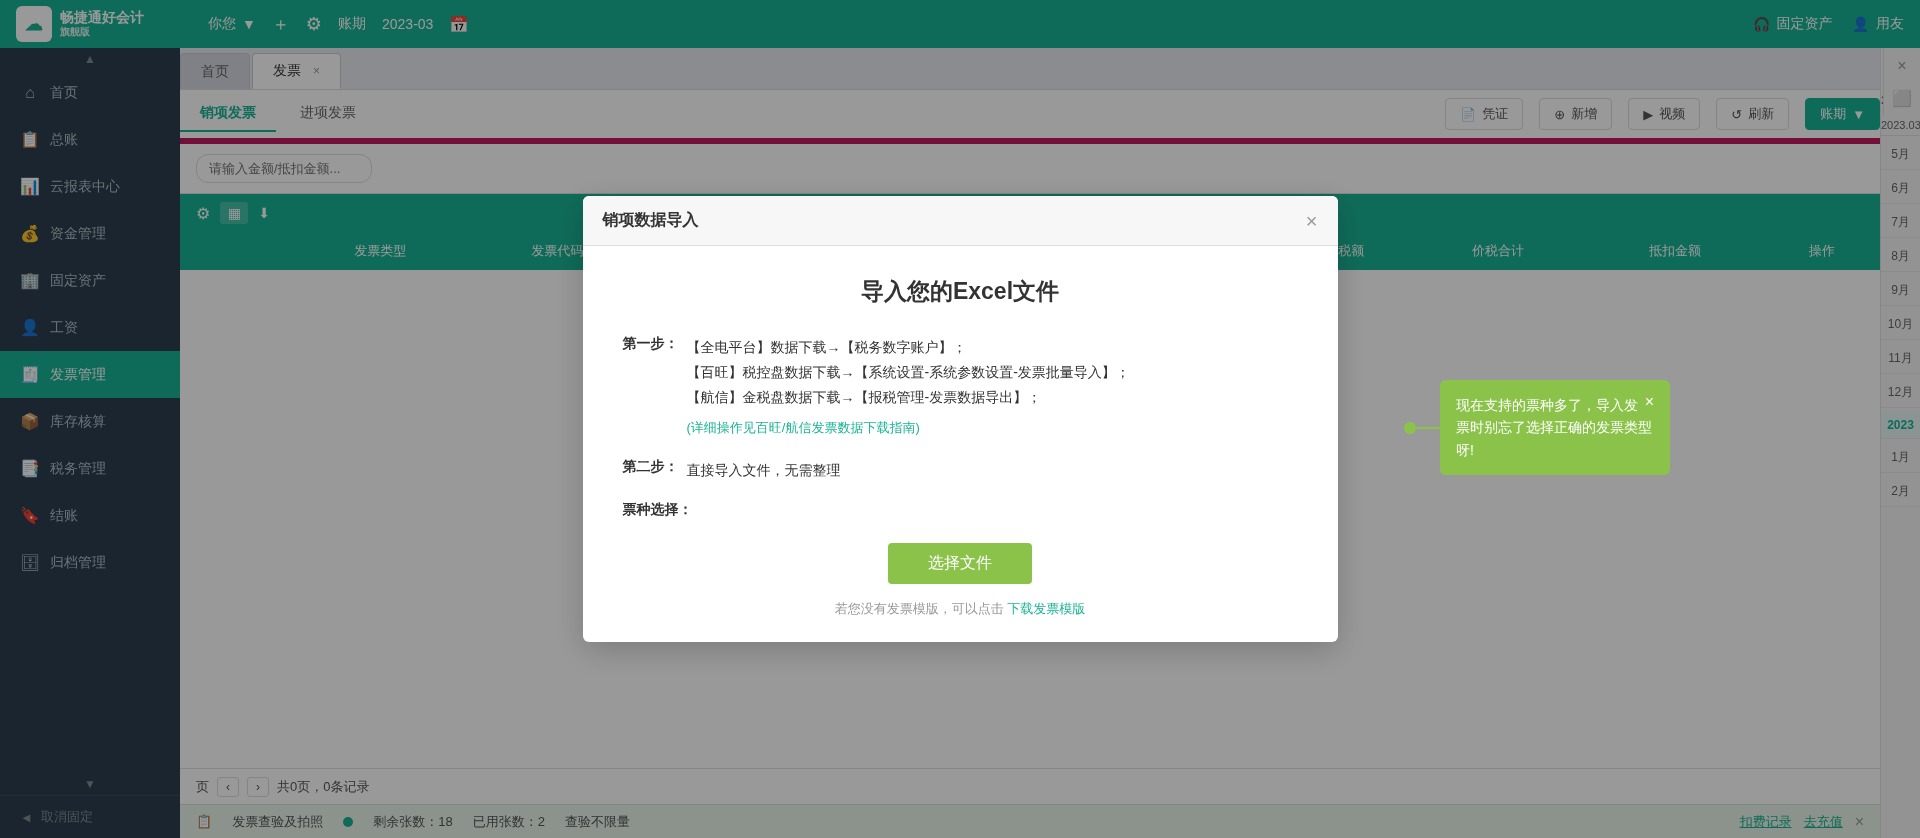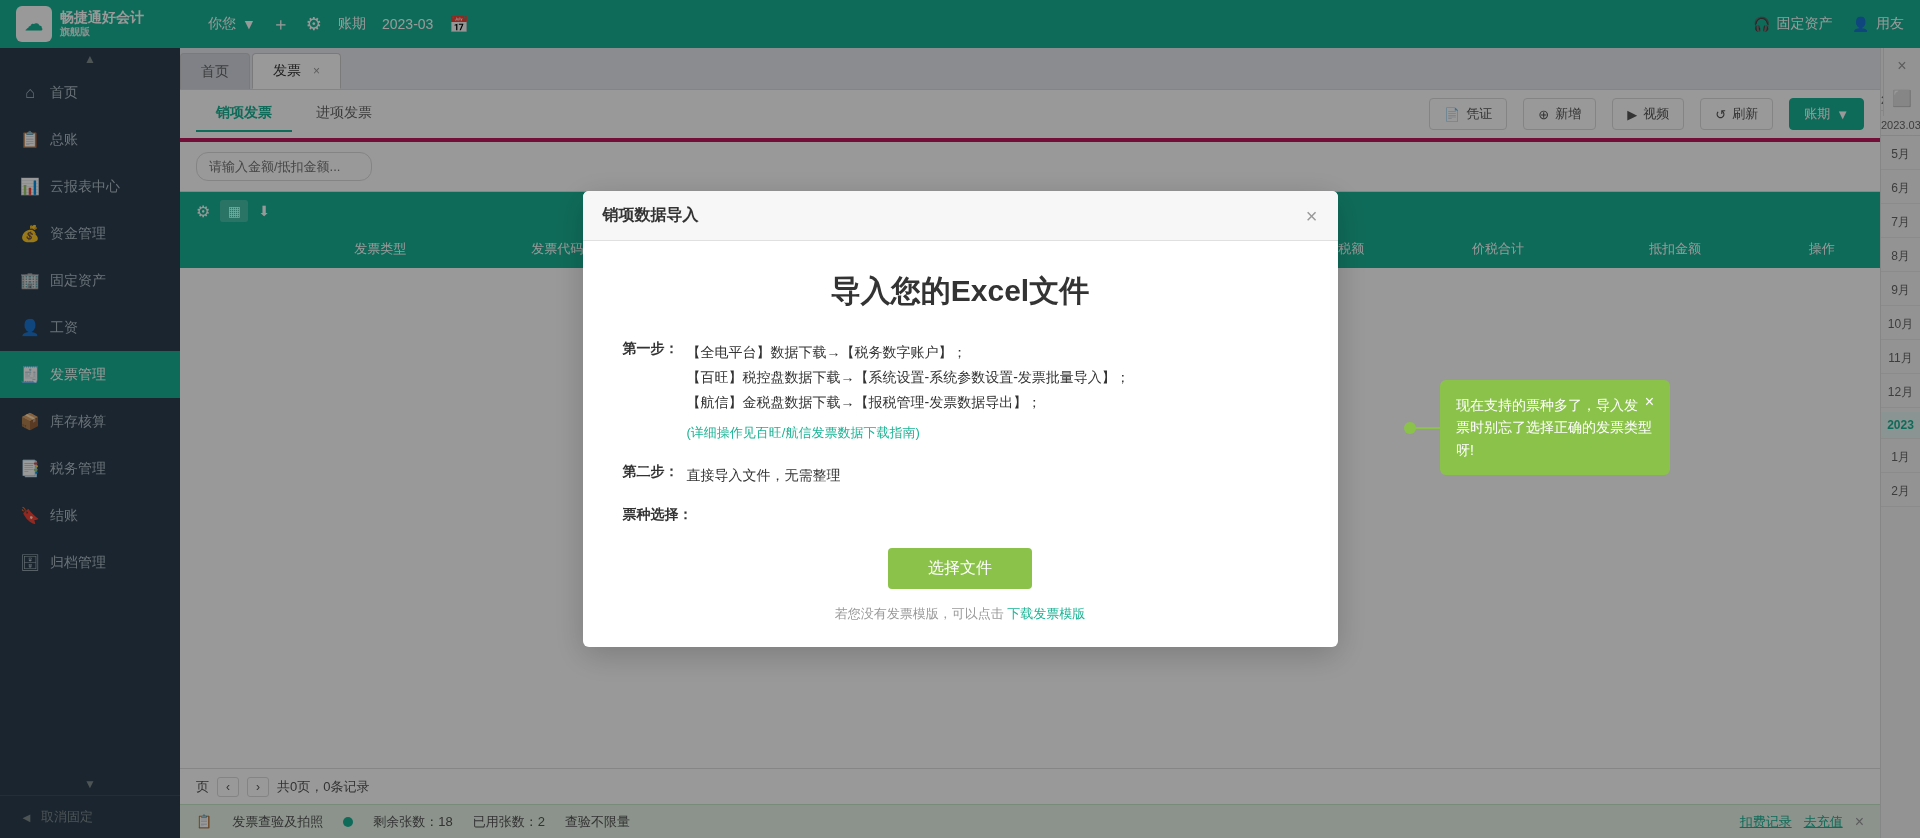--- a/index.html
+++ b/index.html
@@ -163,21 +163,21 @@
       background: white; border-radius: 6px; width: 755px;
       box-shadow: 0 8px 32px rgba(0,0,0,0.2); overflow: hidden;
     }
     .dialog-header {
       display: flex; align-items: center; justify-content: space-between;
       padding: 14px 20px; background: #f7f7f7; border-bottom: 1px solid #e0e0e0;
     }
     .dialog-title { font-size: 16px; font-weight: bold; color: #333; }
     .dialog-close { font-size: 20px; color: #999; cursor: pointer; line-height: 1; }
     .dialog-body { padding: 30px 40px 24px; }
-    .dialog-main-title { text-align: center; font-size: 30px; font-weight: bold; color: #333; margin-bottom: 28px; }
+    .dialog-main-title { text-align: center; font-size: 23px; font-weight: bold; color: #333; margin-bottom: 28px; }
     .step-row { margin-bottom: 18px; display: flex; gap: 8px; }
     .step-label { font-size: 14px; color: #333; font-weight: bold; white-space: nowrap; }
     .step-content { font-size: 14px; color: #333; line-height: 1.8; }
     .step-content a { color: #1ab394; text-decoration: none; }
     .ticket-choice { margin-top: 14px; }
     .radio-group { display: flex; flex-direction: column; gap: 10px; padding-left: 4px; }
     .radio-item { display: flex; align-items: center; gap: 10px; font-size: 14px; color: #333; cursor: pointer; }
     .radio-circle {
       width: 16px; height: 16px; border-radius: 50%; border: 2px solid #999;
       display: flex; align-items: center; justify-content: center; flex-shrink: 0;
@@ -295,21 +295,21 @@
         <span>首页</span>
       </div>
       <div class="tab-item active">
         <span>发票</span>
         <span class="tab-close">×</span>
       </div>
     </div>
 
     <div class="invoice-page">
 
-      <div style="display:flex;align-items:center;border-bottom:4px solid #be185d;padding:0 16px;flex-shrink:0;">
+      <div style="display:flex;align-items:center;border-bottom:6px solid #be185d;padding:0 0;flex-shrink:0;">
         <div class="sub-tab active">
           <span>销项发票</span>
         </div>
         <div class="sub-tab">
           <span>进项发票</span>
         </div>
         <div style="flex:1;"></div>
 
         <div style="display:flex;align-items:center;gap:16px;padding:8px 0;">
           <div class="toolbar-btn">

